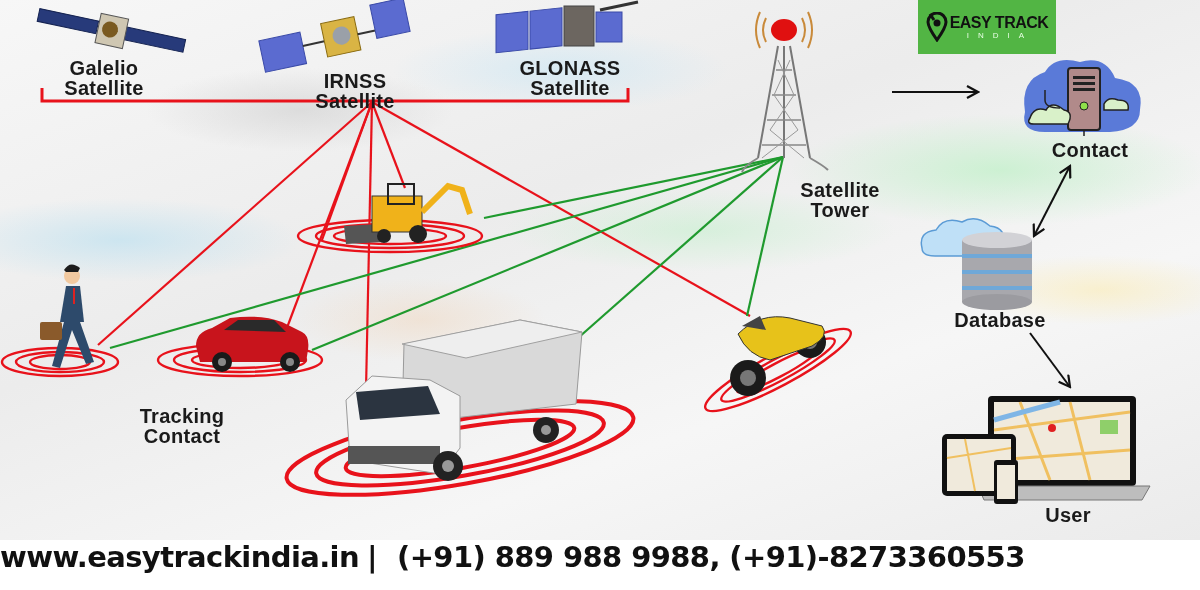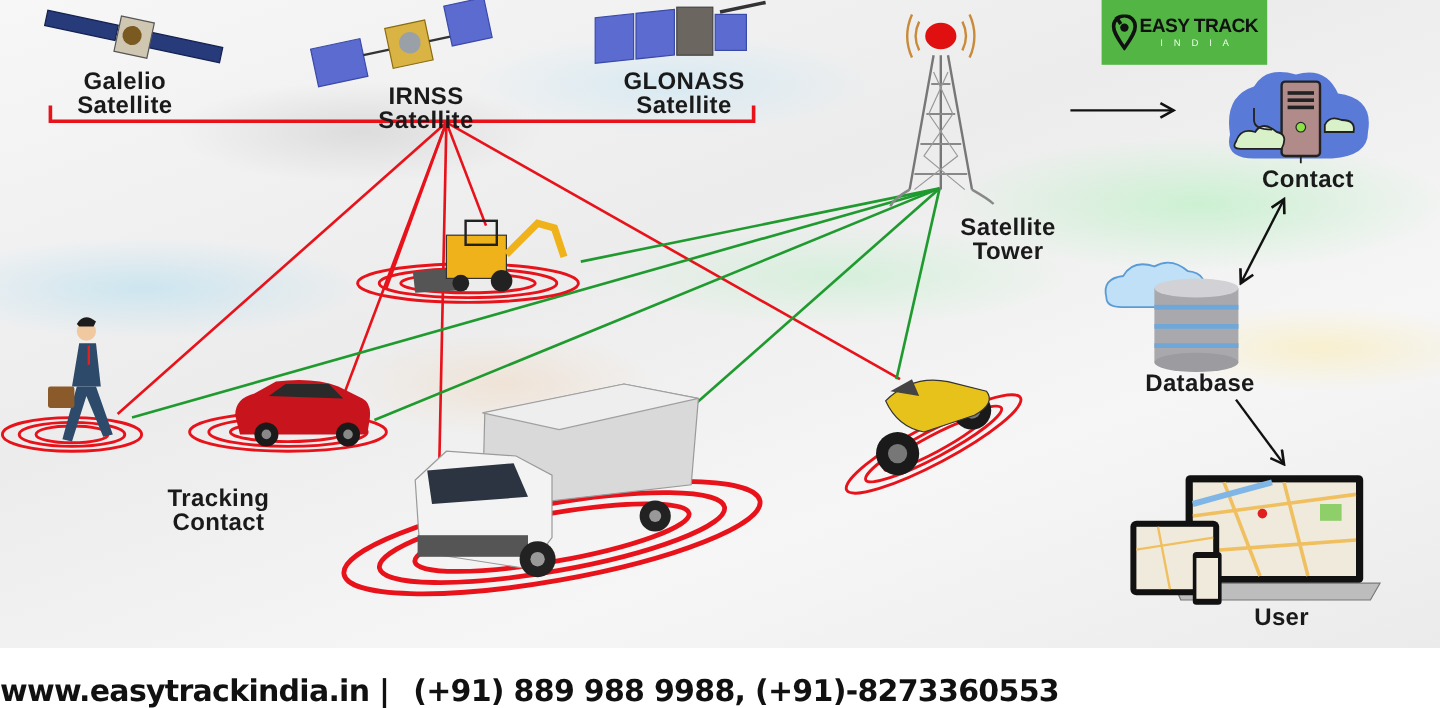--- a/index.html
+++ b/index.html
@@ -29,22 +29,22 @@
     .logo {
       position: absolute; left: 918px; top: 0; width: 138px; height: 54px;
       background: #52b544; display: flex; align-items: center; justify-content: center;
     }
     .logo .mark { width: 22px; height: 30px; margin-right: 2px; }
     .logo .txt { display: flex; flex-direction: column; align-items: center; }
     .logo .t1 { font-weight: bold; font-size: 16px; color: #111; letter-spacing: -0.5px; line-height: 16px; font-family: "Liberation Sans", sans-serif; }
     .logo .t2 { font-size: 8px; color: #e8ffe4; letter-spacing: 9px; line-height: 9px; margin-left: 2px; }
     .footer {
       position: absolute; left: 0; top: 540px; width: 1200px; height: 50px;
-      background: #ffffff; display: flex; align-items: flex-end;
-      font-weight: bold; font-size: 25px; color: #111; white-space: nowrap;
+      background: #ffffff; display: flex; align-items: flex-start;
+      font-weight: bold; font-size: 29px; color: #111; white-space: nowrap;
       font-family: "DejaVu Sans", sans-serif; letter-spacing: -0.6px;
     }
     .footer .sep { margin: 0 8px; }
     .footer .gap { display: inline-block; width: 12px; }
   </style>
 </head>
 <body>
 
 <div class="bg"></div>
 

